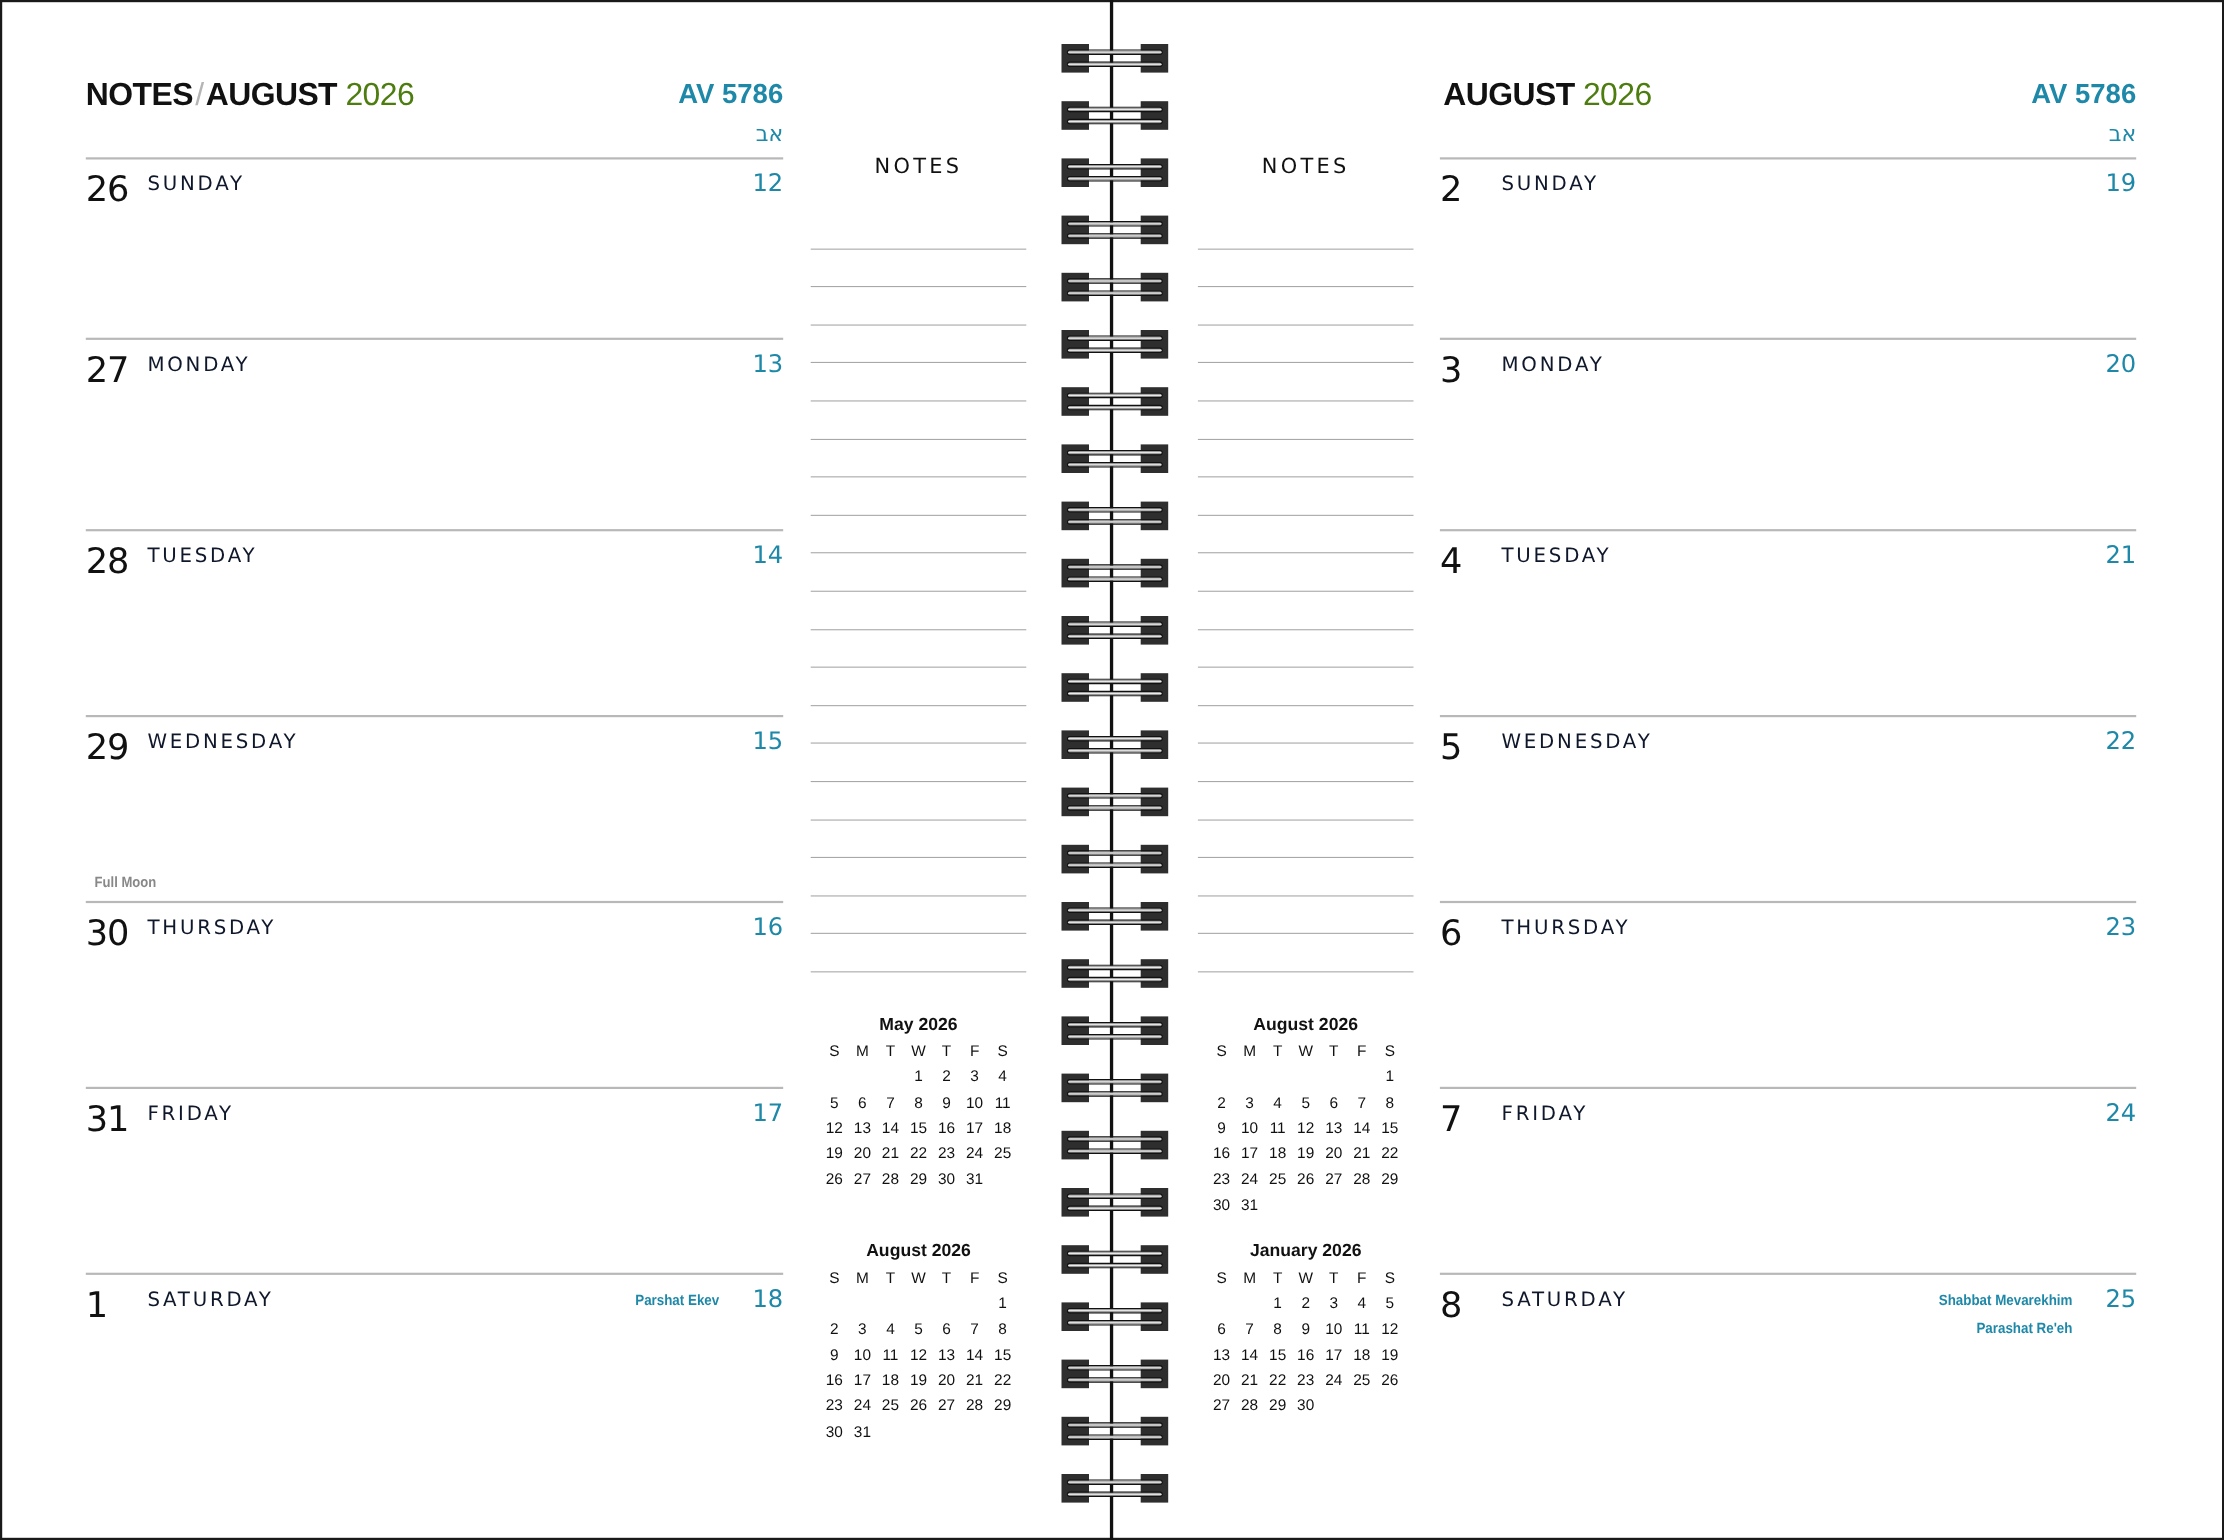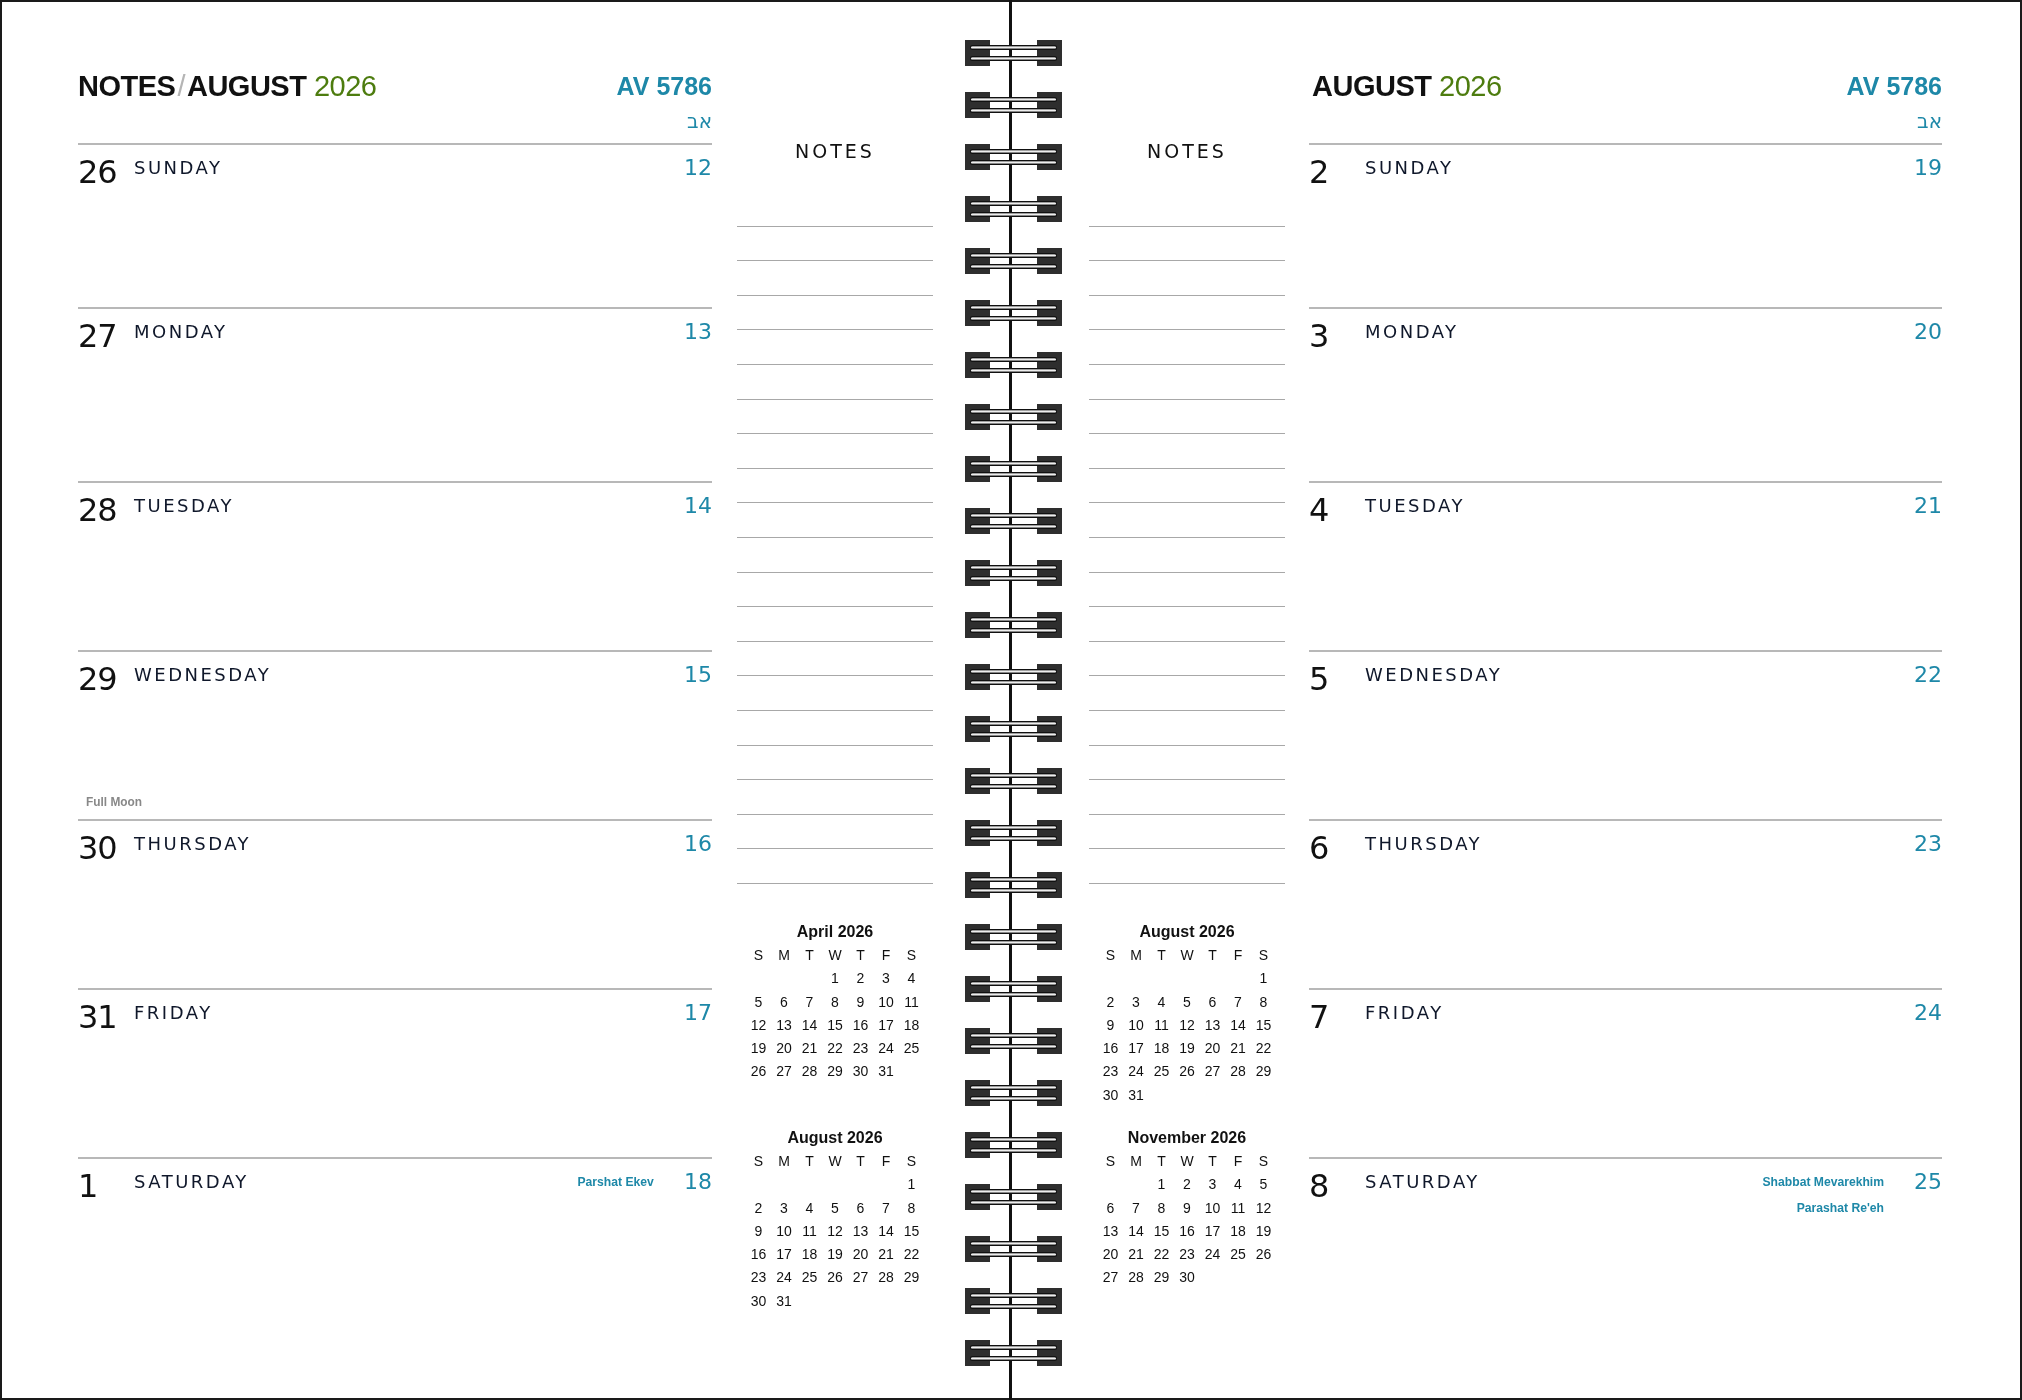--- a/index.html
+++ b/index.html
@@ -234,21 +234,21 @@
       <div class="note-line"></div>
       <div class="note-line"></div>
       <div class="note-line"></div>
       <div class="note-line"></div>
       <div class="note-line"></div>
       <div class="note-line"></div>
     </div>
 </div>
 
 <div class="mini-cal" style="left:750px; top:923px;">
-  <div class="mc-title">April 2026</div>
+  <div class="mc-title">May 2026</div>
   <div class="mc-grid">
       <span>S</span>
       <span>M</span>
       <span>T</span>
       <span>W</span>
       <span>T</span>
       <span>F</span>
       <span>S</span>
       <span></span>
       <span></span>
@@ -378,21 +378,21 @@
       <span>25</span>
       <span>26</span>
       <span>27</span>
       <span>28</span>
       <span>29</span>
       <span>30</span>
       <span>31</span>
     </div>
 </div>
 <div class="mini-cal" style="left:1102px; top:1129px;">
-  <div class="mc-title">November 2026</div>
+  <div class="mc-title">January 2026</div>
   <div class="mc-grid">
       <span>S</span>
       <span>M</span>
       <span>T</span>
       <span>W</span>
       <span>T</span>
       <span>F</span>
       <span>S</span>
       <span></span>
       <span></span>

